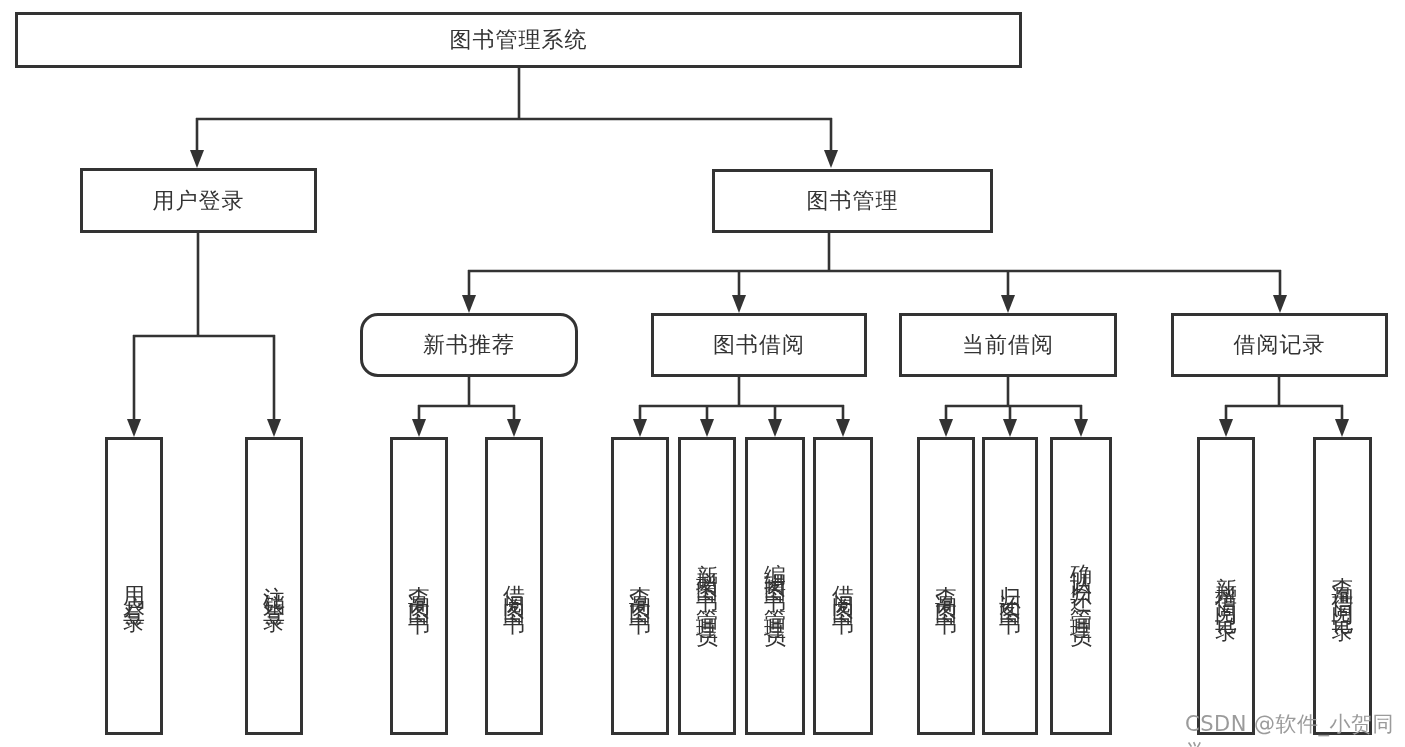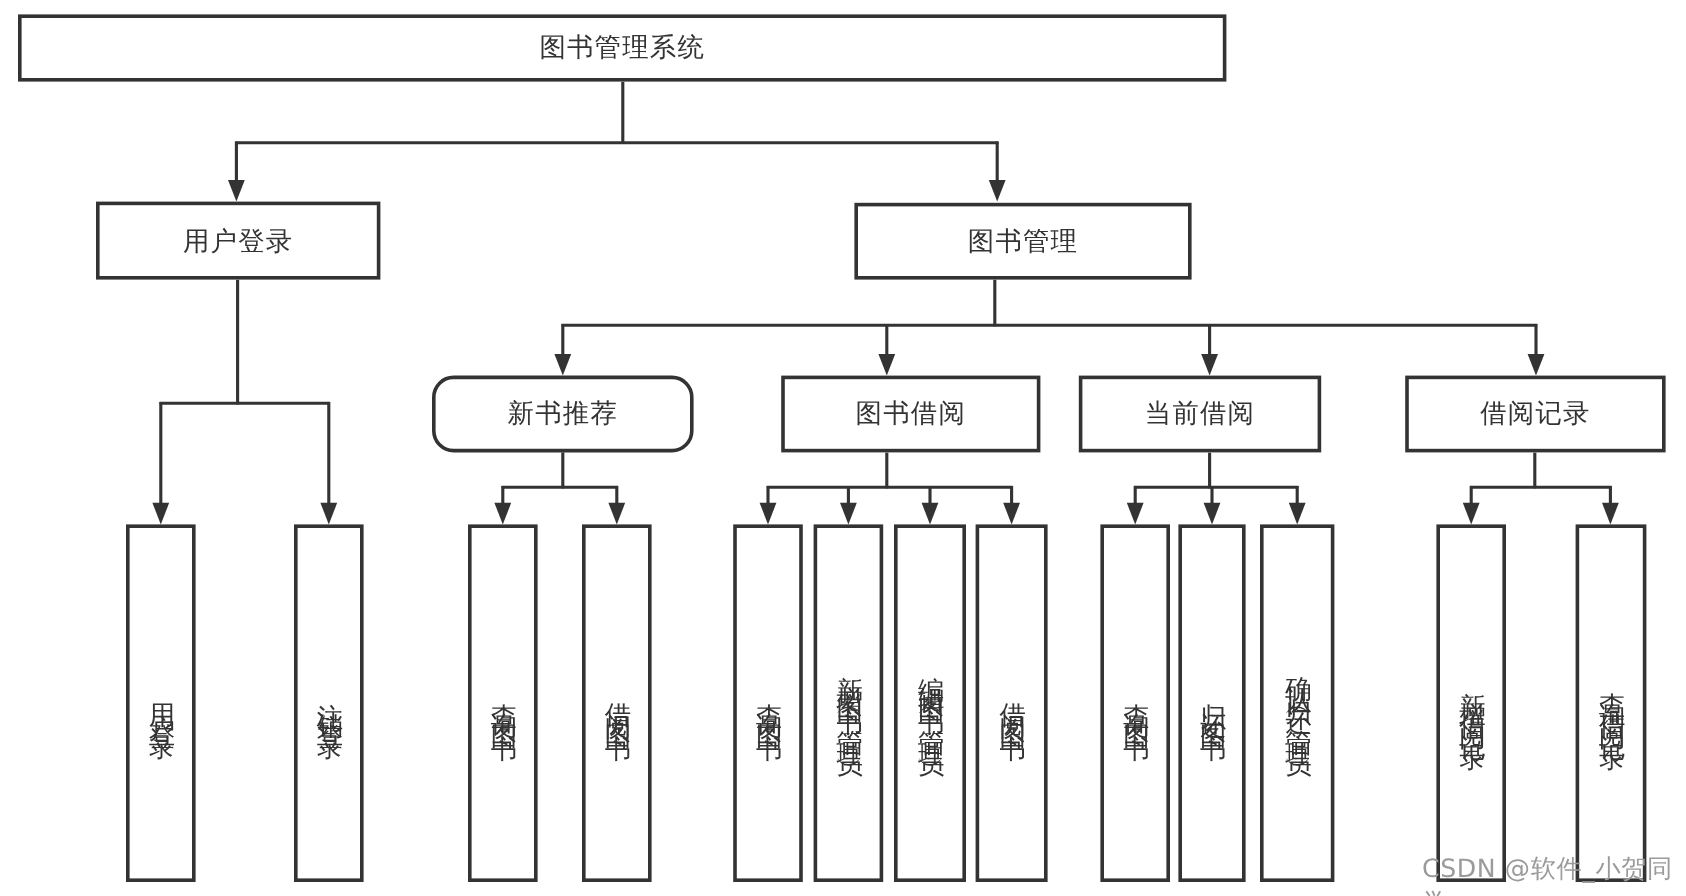--- a/index.html
+++ b/index.html
@@ -40,21 +40,21 @@
     font-size: 22px;
   }
   
   .n-root   { left: 15px;  top: 12px;  width: 1007px; height: 56px; }
   
   .n-login  { left: 80px;  top: 168px; width: 237px;  height: 65px; }
   .n-mgmt   { left: 712px; top: 169px; width: 281px;  height: 64px; }
   
   .n-newbook { left: 360px;  top: 313px; width: 218px; height: 64px; border-radius: 18px; }
   .n-borrow  { left: 631px;  top: 313px; width: 216px; height: 64px; margin-left: 20px; }
-  .n-current { left: 899px;  top: 313px; width: 202px; height: 64px; font-family: Liberation Mono, monospace; }
+  .n-current { left: 899px;  top: 313px; width: 218px; height: 64px; font-family: Liberation Mono, monospace; }
   .n-records { left: 1171px; top: 313px; width: 217px; height: 64px; }
   
   .leaf { top: 437px; height: 298px; }
   .n-l-userlogin { left: 105px;  width: 58px; }
   .n-l-logout    { left: 245px;  width: 58px; }
   .n-l-nbquery   { left: 390px;  width: 58px; }
   .n-l-nbborrow  { left: 485px;  width: 58px; }
   .n-l-bbquery   { left: 611px;  width: 58px; }
   .n-l-bbadd     { left: 678px;  width: 58px; }
   .n-l-bbedit    { left: 745px;  width: 60px; }

